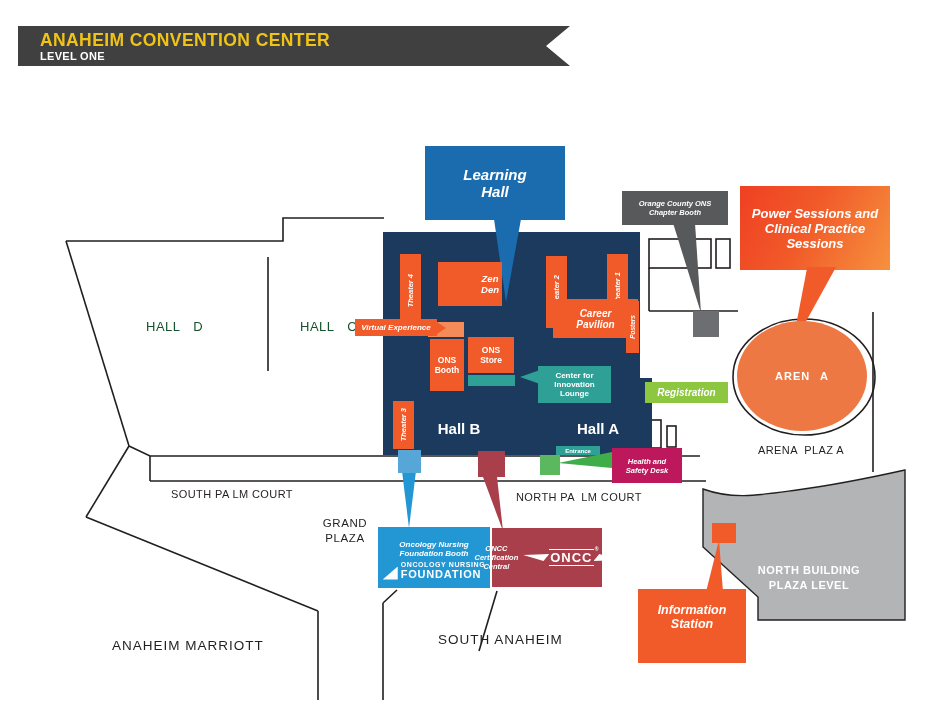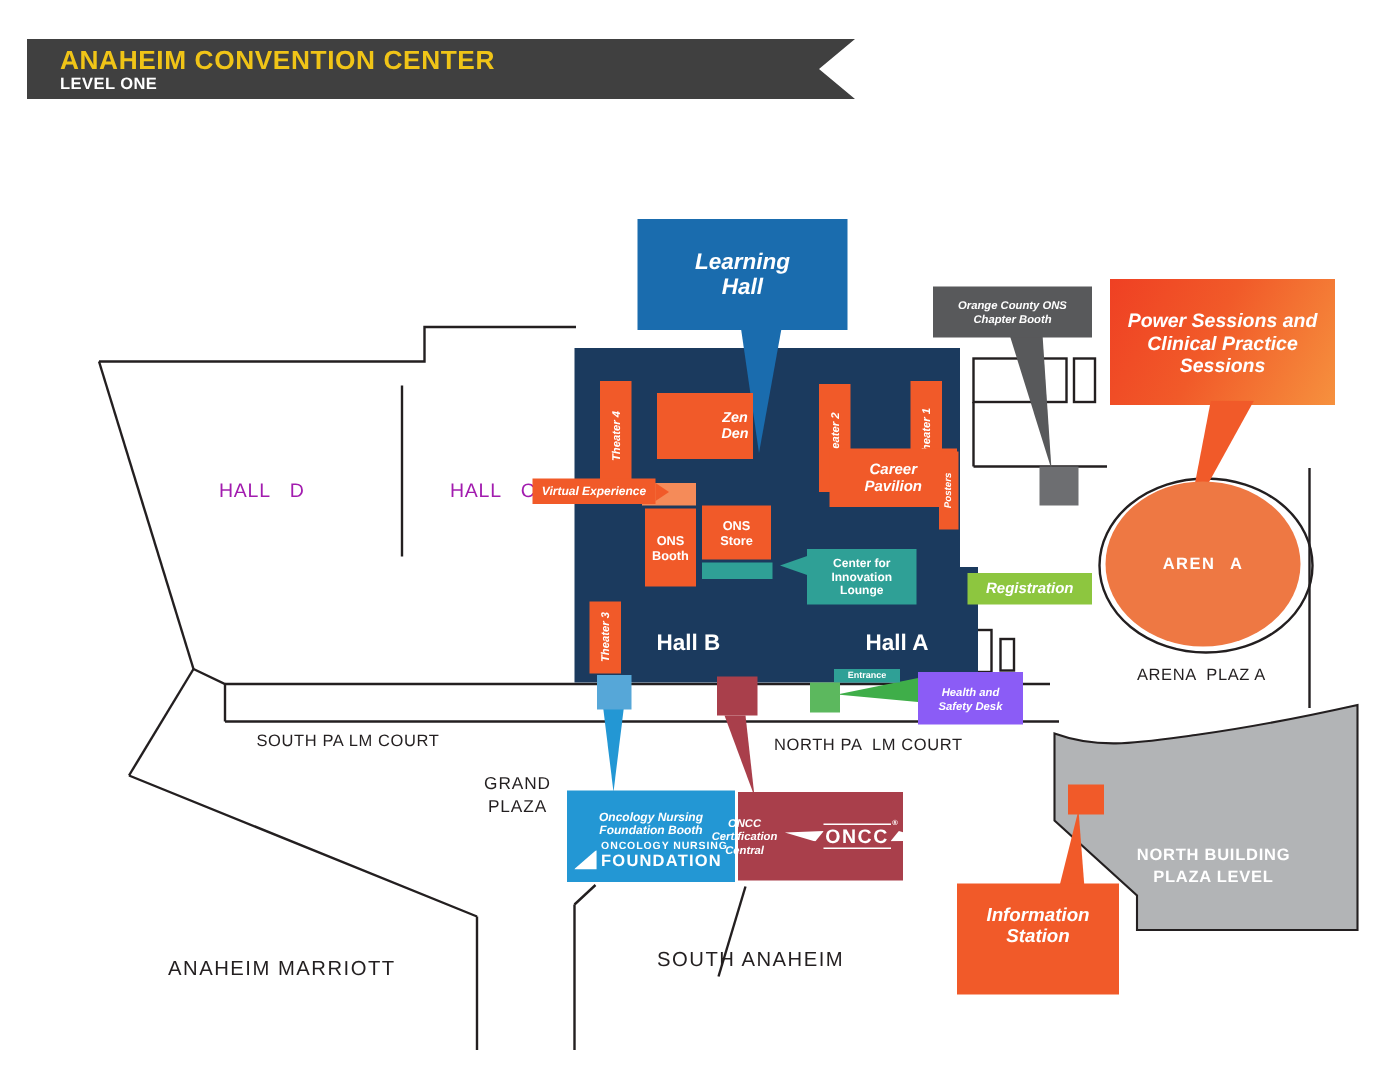--- a/index.html
+++ b/index.html
@@ -10,33 +10,33 @@
 
   
   .banner{left:18px;top:26px;width:552px;height:40px;background:#404040;
           clip-path:polygon(0 0,100% 0,calc(100% - 24px) 50%,100% 100%,0 100%);
           padding-left:22px;box-sizing:border-box;display:flex;flex-direction:column;justify-content:center;}
   .banner .t1{color:#F0C417;font-size:17.5px;font-weight:bold;letter-spacing:.4px;line-height:19px;}
   .banner .t2{color:#fff;font-size:11px;font-weight:bold;letter-spacing:.3px;line-height:12px;}
 
   
   .maplbl{font-size:11px;color:#231F20;letter-spacing:.4px;white-space:pre;}
-  .halllbl{font-size:13px;color:#a21caf;word-spacing:9px;letter-spacing:.5px;}
+  .halllbl{font-size:13px;color:#14532d;word-spacing:9px;letter-spacing:.5px;}
   .hotel{font-size:13.5px;color:#231F20;letter-spacing:1px;}
 
   
   .co{box-sizing:border-box;display:flex;align-items:center;justify-content:center;
       text-align:center;color:#fff;font-weight:bold;font-style:italic;}
   .blue{background:#1A6CAE;}
   .grayco{background:#58595B;}
   .powergrad{background:linear-gradient(118deg,#EF4023 0%,#F15A29 45%,#F6913E 100%);}
   .orange{background:#F15A29;}
   .teal{background:#2FA096;}
   .lime{background:#8DC63F;}
-  .green{background:#8b5cf6;font-style:italic;}
+  .green{background:#be185d;font-style:italic;}
   .crimson{background:#A93F4B;}
   .fblue{background:#2397D4;}
 
   .vlabel span{writing-mode:vertical-rl;transform:rotate(180deg);white-space:nowrap;}
 
   
   .vearrow::after{content:"";position:absolute;right:-9px;top:3px;width:0;height:0;
       border-top:6px solid transparent;border-bottom:6px solid transparent;border-left:9px solid #F15A29;}
 
   

